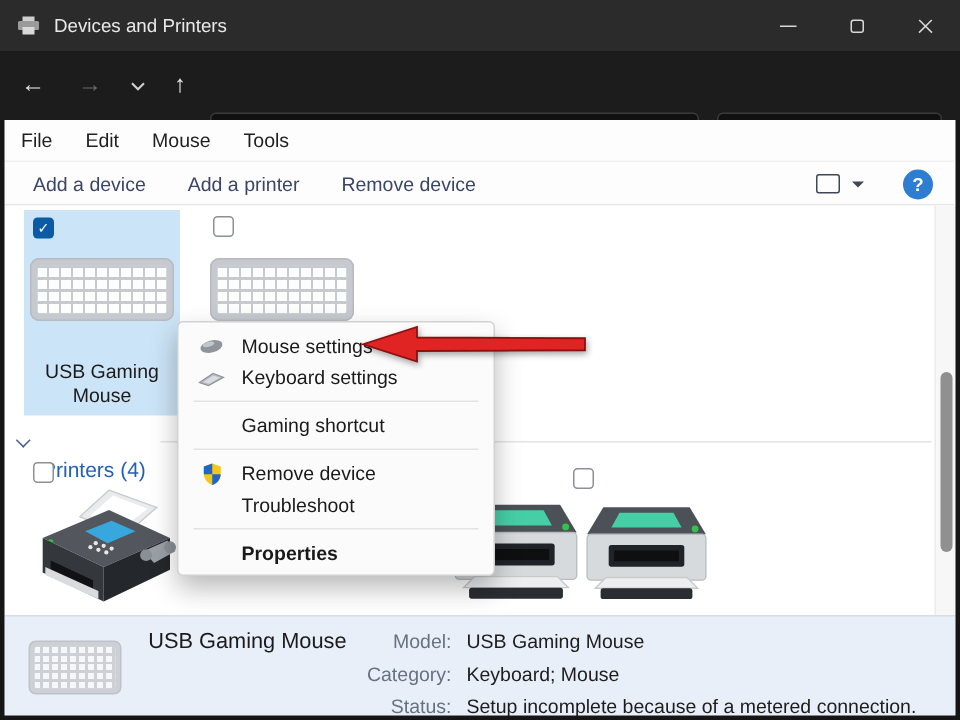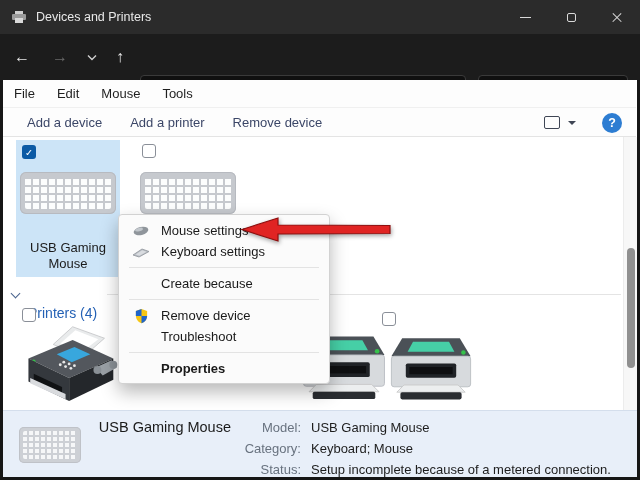--- a/index.html
+++ b/index.html
@@ -30,21 +30,21 @@
   .crumb { color:#e6e6e6; font-size:12.5px; padding:0 2px; white-space:nowrap; }
   .crumb-sep { color:#a9a9a9; font-size:13px; margin:0 7px; }
   .addr-spacer { flex:1; }
   .searchbox { position:absolute; left:478px; top:41px; width:150px; height:32px; background:#101010; border:1px solid #3a3a3a; border-radius:4px; display:flex; align-items:center; padding:0 8px; }
   .searchbox input { flex:1; background:transparent; border:none; outline:none; color:#cfcfcf; font-size:12.5px; font-family:"Liberation Sans", sans-serif; min-width:0; }
   .searchbox input::placeholder { color:#9a9a9a; }
 
   
   .menubar { position:absolute; left:3px; top:80px; width:633px; height:28px; background:#fdfdfd; display:flex; align-items:center; padding-left:1px; gap:2px; border-bottom:1px solid #f0f0f0; }
   .menubar .mitem { font-size:13px; color:#1f1f1f; padding:3px 10px; border-radius:3px; }
-  .toolbar { position:absolute; left:3px; top:108px; width:633px; height:29px; background:#fdfdfd; display:flex; align-items:center; padding-left:24px; gap:28px; border-bottom:1px solid #e4e4e4; }
+  .toolbar { position:absolute; left:3px; top:108px; width:633px; height:29px; background:#fdfdfd; display:flex; align-items:center; padding-left:19px; gap:28px; border-bottom:1px solid #e4e4e4; }
   .toolbar .titem { font-size:13px; color:#3b4667; }
   .toolbar-right { position:absolute; right:14px; top:0; height:29px; display:flex; align-items:center; gap:8px; }
   .viewbox-icon { width:16px; height:13px; border:1.5px solid #3f4655; border-radius:2px; }
   .tri-down { width:0; height:0; border-left:4px solid transparent; border-right:4px solid transparent; border-top:4.5px solid #3f4655; }
   .help-circle { width:20px; height:20px; border-radius:50%; background:#2d7dd2; color:#fff; font-size:12.5px; font-weight:bold; display:flex; align-items:center; justify-content:center; margin-left:18px; }
 
   
   .content { position:absolute; left:3px; top:137px; width:634px; height:273px; background:#fff; }
   .edge { position:absolute; background:#161616; }
   .scrolltrack { position:absolute; right:0; top:0; width:14px; height:273px; background:#f7f7f7; border-left:1px solid #ececec; }
@@ -278,21 +278,21 @@
       <span class="ctx-ico">
         <svg width="20" height="12" viewBox="0 0 20 12">
             <polygon points="2,9 11,3 18,5.5 8,11" fill="#b8bdc3" stroke="#8f949a" stroke-width="0.8"></polygon>
             <polygon points="4.5,8.6 11.2,4.3 15.5,5.8 8.5,9.8" fill="#d9dce0"></polygon>
           </svg>
       </span>
       <span class="ctx-label">Keyboard settings</span>
     </div>
     <div class="ctx-sep"></div>
     <div class="ctx-item">
-      <span class="ctx-label">Create because</span>
+      <span class="ctx-label">Gaming shortcut</span>
     </div>
     <div class="ctx-sep"></div>
     <div class="ctx-item">
       <span class="ctx-ico">
         <svg width="15" height="16" viewBox="0 0 16 17">
           <path d="M8 1 L14 3.2 V8 C14 12.4 11.2 15.2 8 16.3 C4.8 15.2 2 12.4 2 8 V3.2 Z" fill="#f6c614"></path>
           <path d="M8 1 L2 3.2 V8.6 H8 Z" fill="#2065c9"></path>
           <path d="M8 8.6 H14 C13.9 12.6 11.2 15.2 8 16.3 Z" fill="#2065c9"></path>
         </svg>
       </span>

